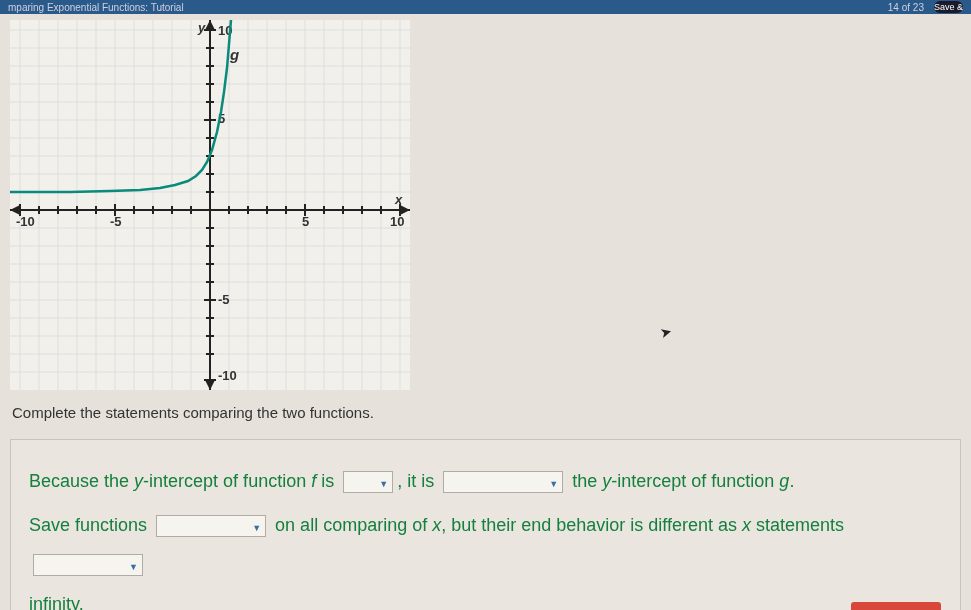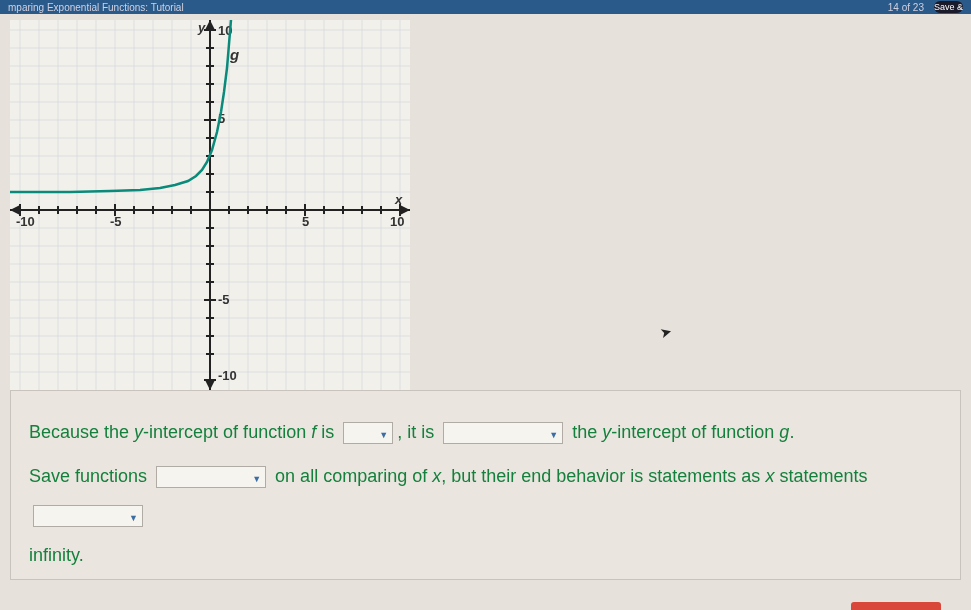--- a/index.html
+++ b/index.html
@@ -218,30 +218,31 @@
         <text x="208" y="360">-10</text>
         <text x="385" y="184" font-style="italic">x</text>
         <text x="188" y="12" font-style="italic">y</text>
       </g>
 
       <path d="M 0 172  L 60 172  L 100 171  L 130 170  L 150 168  L 165 165  L 178 161  L 186 156  L 192 150  L 197 142  L 202 130  L 207 112  L 211 92  L 214 72  L 217 48  L 219 24  L 221 0" fill="none" stroke="#0a8a7a" stroke-width="2.5"></path>
       <text x="220" y="40" font-family="Arial" font-size="15" font-style="italic" font-weight="bold" fill="#333">g</text>
     </svg>
   </div>
 
+  <p class="prompt-text">Complete the statements comparing the two functions.</p>
 
   <div class="answer-box">
     <div class="answer-row">
       <span>Because the </span><span class="italic">y</span><span>-intercept of function </span><span class="italic">f</span><span> is </span>
       <span class="dd"></span><span>, it is</span>
       <span class="dd wide"></span><span> the </span><span class="italic">y</span><span>-intercept of function </span><span class="italic">g</span><span>.</span>
     </div>
     <div class="answer-row">
       <span>Save functions</span>
-      <span class="dd xwide"></span><span> on all comparing of </span><span class="italic">x</span><span>, but their end behavior is statements as </span><span class="italic">x</span><span> statements</span>
+      <span class="dd xwide"></span><span> on all comparing of </span><span class="italic">x</span><span>, but their end behavior is different as </span><span class="italic">x</span><span> statements</span>
       <span class="dd xwide"></span>
       <br>
       <span>infinity.</span>
     </div>
   </div>
 
   <div class="cursor-arrow">➤</div>
   <div class="footer-accent"></div>
 </div>
 

